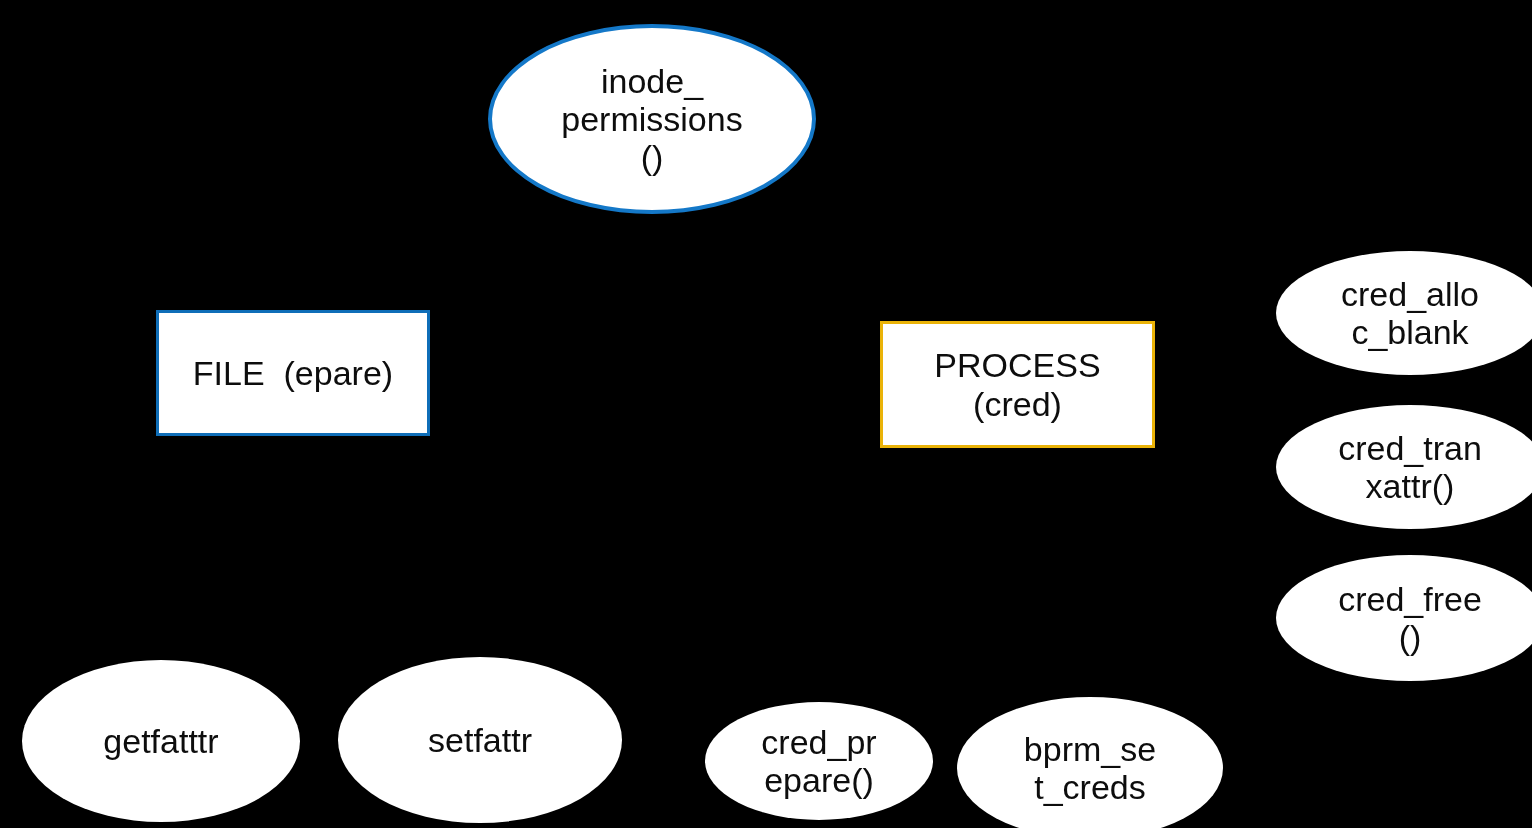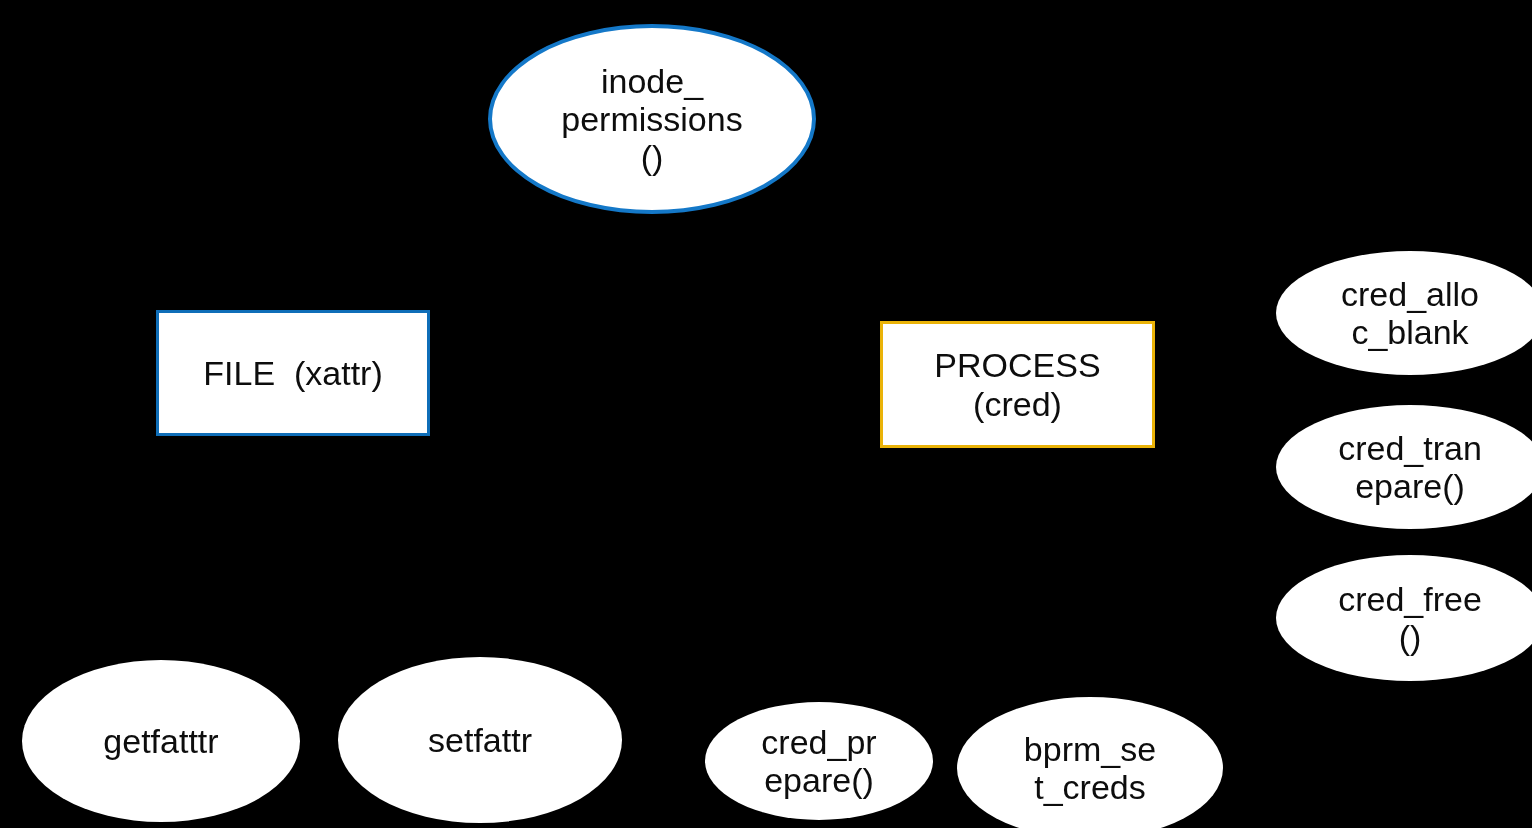--- a/index.html
+++ b/index.html
@@ -45,36 +45,36 @@
 
 <div class="stage">
 
   <div class="node ellipse" id="n-inode">
     <span class="label">inode_
 permissions
 ()</span>
   </div>
 
   <div class="node rect" id="n-file">
-    <span class="label">FILE  (xattr)</span>
+    <span class="label">FILE  (epare)</span>
   </div>
 
   <div class="node rect" id="n-process">
     <span class="label">PROCESS
 (cred)</span>
   </div>
 
   <div class="node ellipse" id="n-cred-alloc">
     <span class="label">cred_allo
 c_blank</span>
   </div>
 
   <div class="node ellipse" id="n-cred-transfer">
     <span class="label">cred_tran
-epare()</span>
+xattr()</span>
   </div>
 
   <div class="node ellipse" id="n-cred-free">
     <span class="label">cred_free
 ()</span>
   </div>
 
   <div class="node ellipse" id="n-getfatttr">
     <span class="label">getfatttr</span>
   </div>

